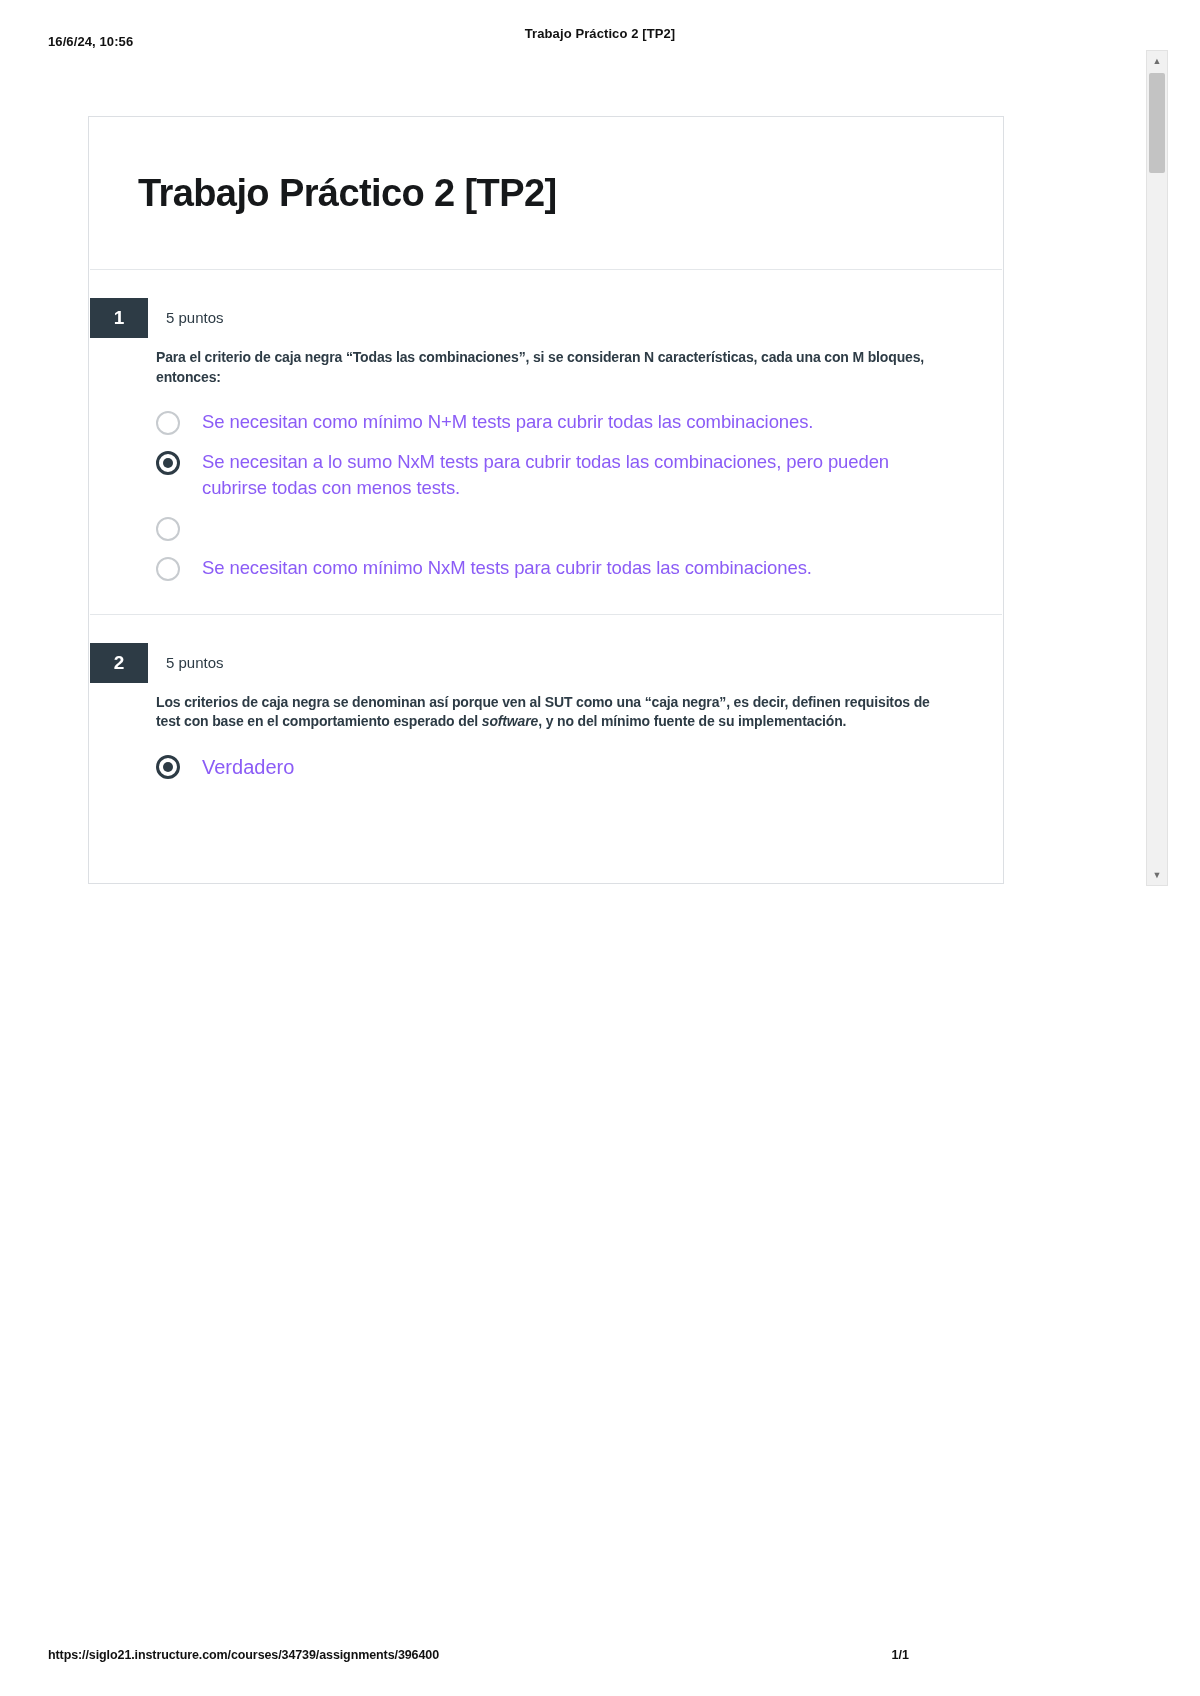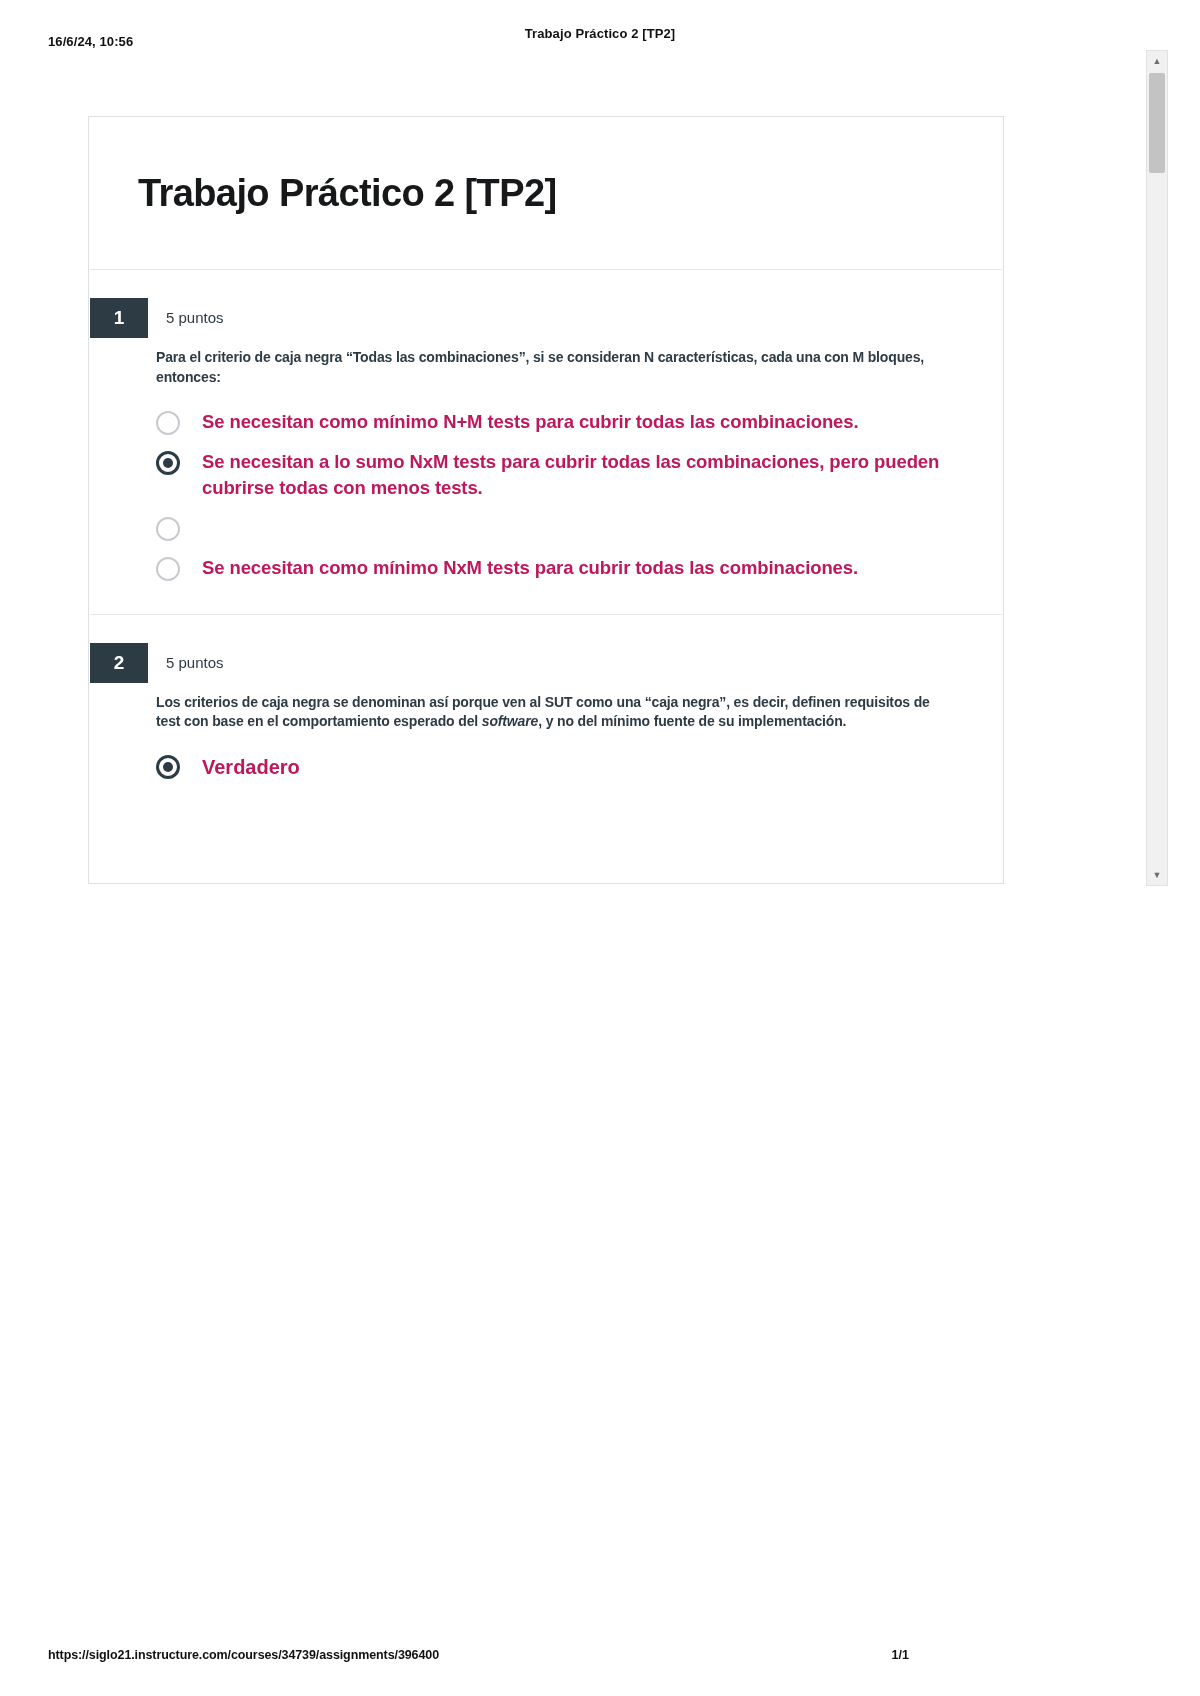--- a/index.html
+++ b/index.html
@@ -219,22 +219,22 @@
     width: 10px;
     height: 10px;
     margin-left: -5px;
     margin-top: -5px;
     border-radius: 50%;
     background: #2d3b45;
   }
   .option-label {
     font-size: 18.5px;
     line-height: 1.4;
-    font-weight: bold;
-    color: #be185d;
+    font-weight: normal;
+    color: #8b5cf6;
     letter-spacing: -0.1px;
   }
   .option-row.tf .option-label {
     font-size: 20px;
     letter-spacing: 0;
   }
 </style>
 </head>
 <body>
 

